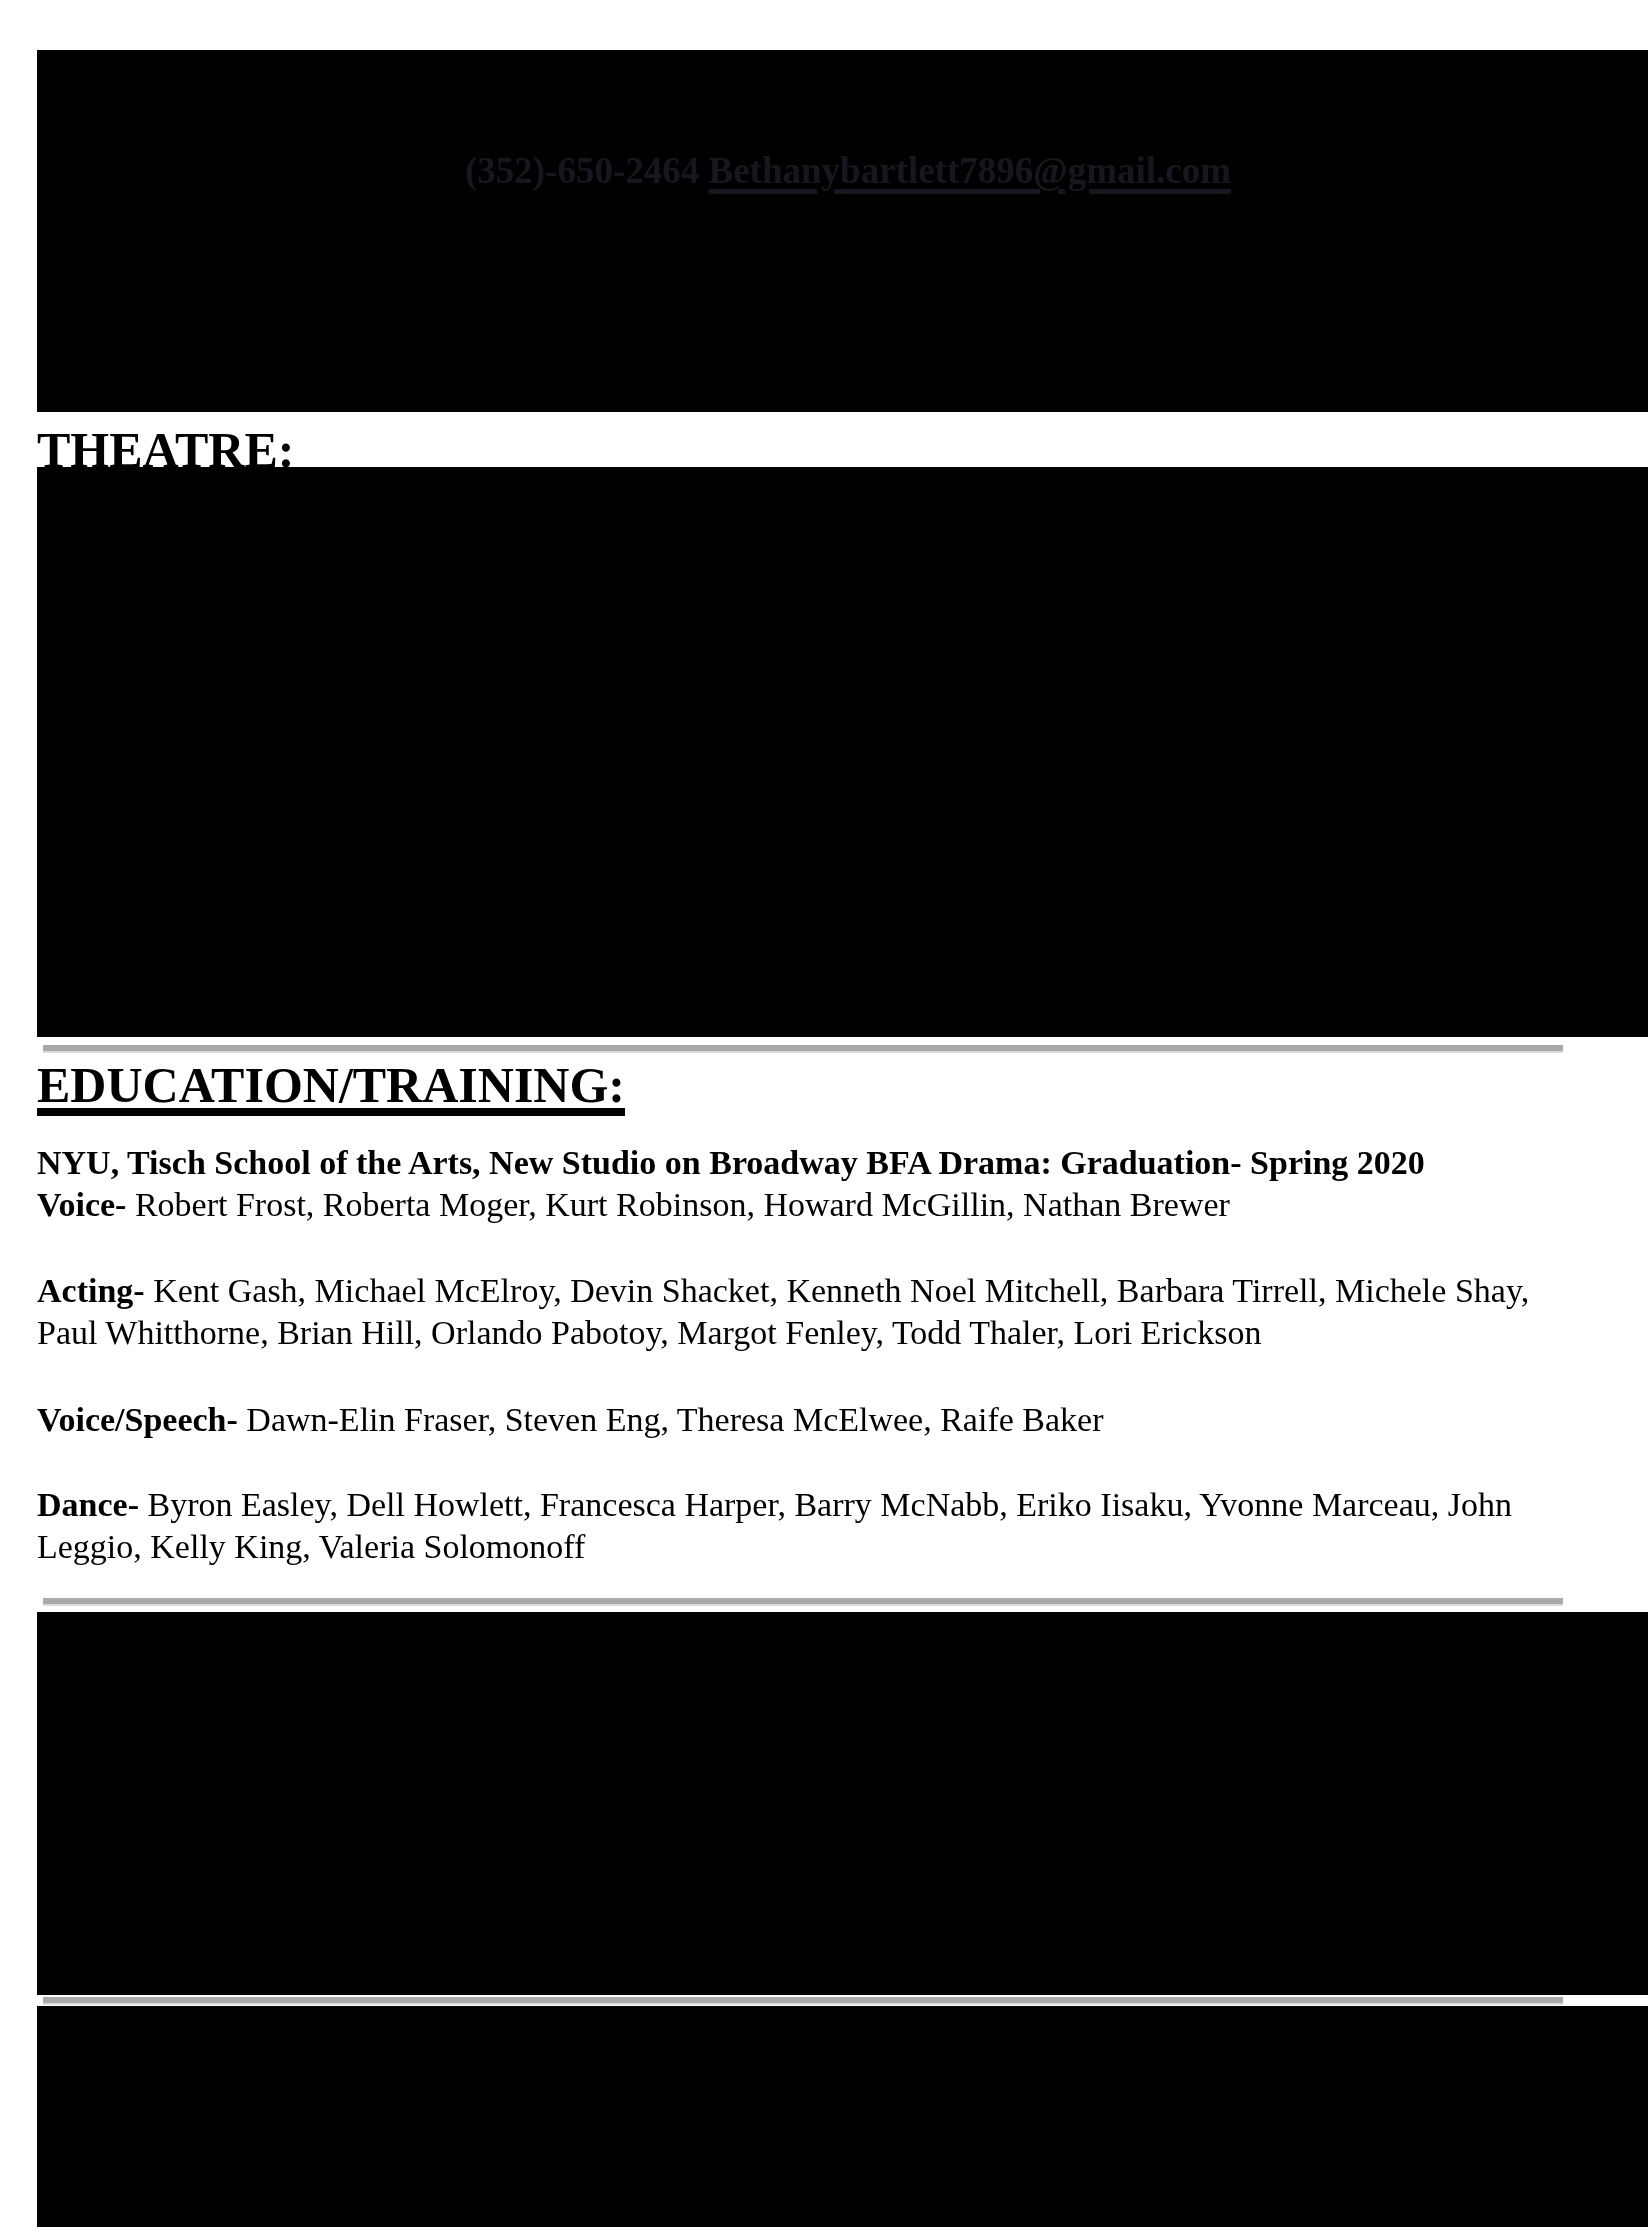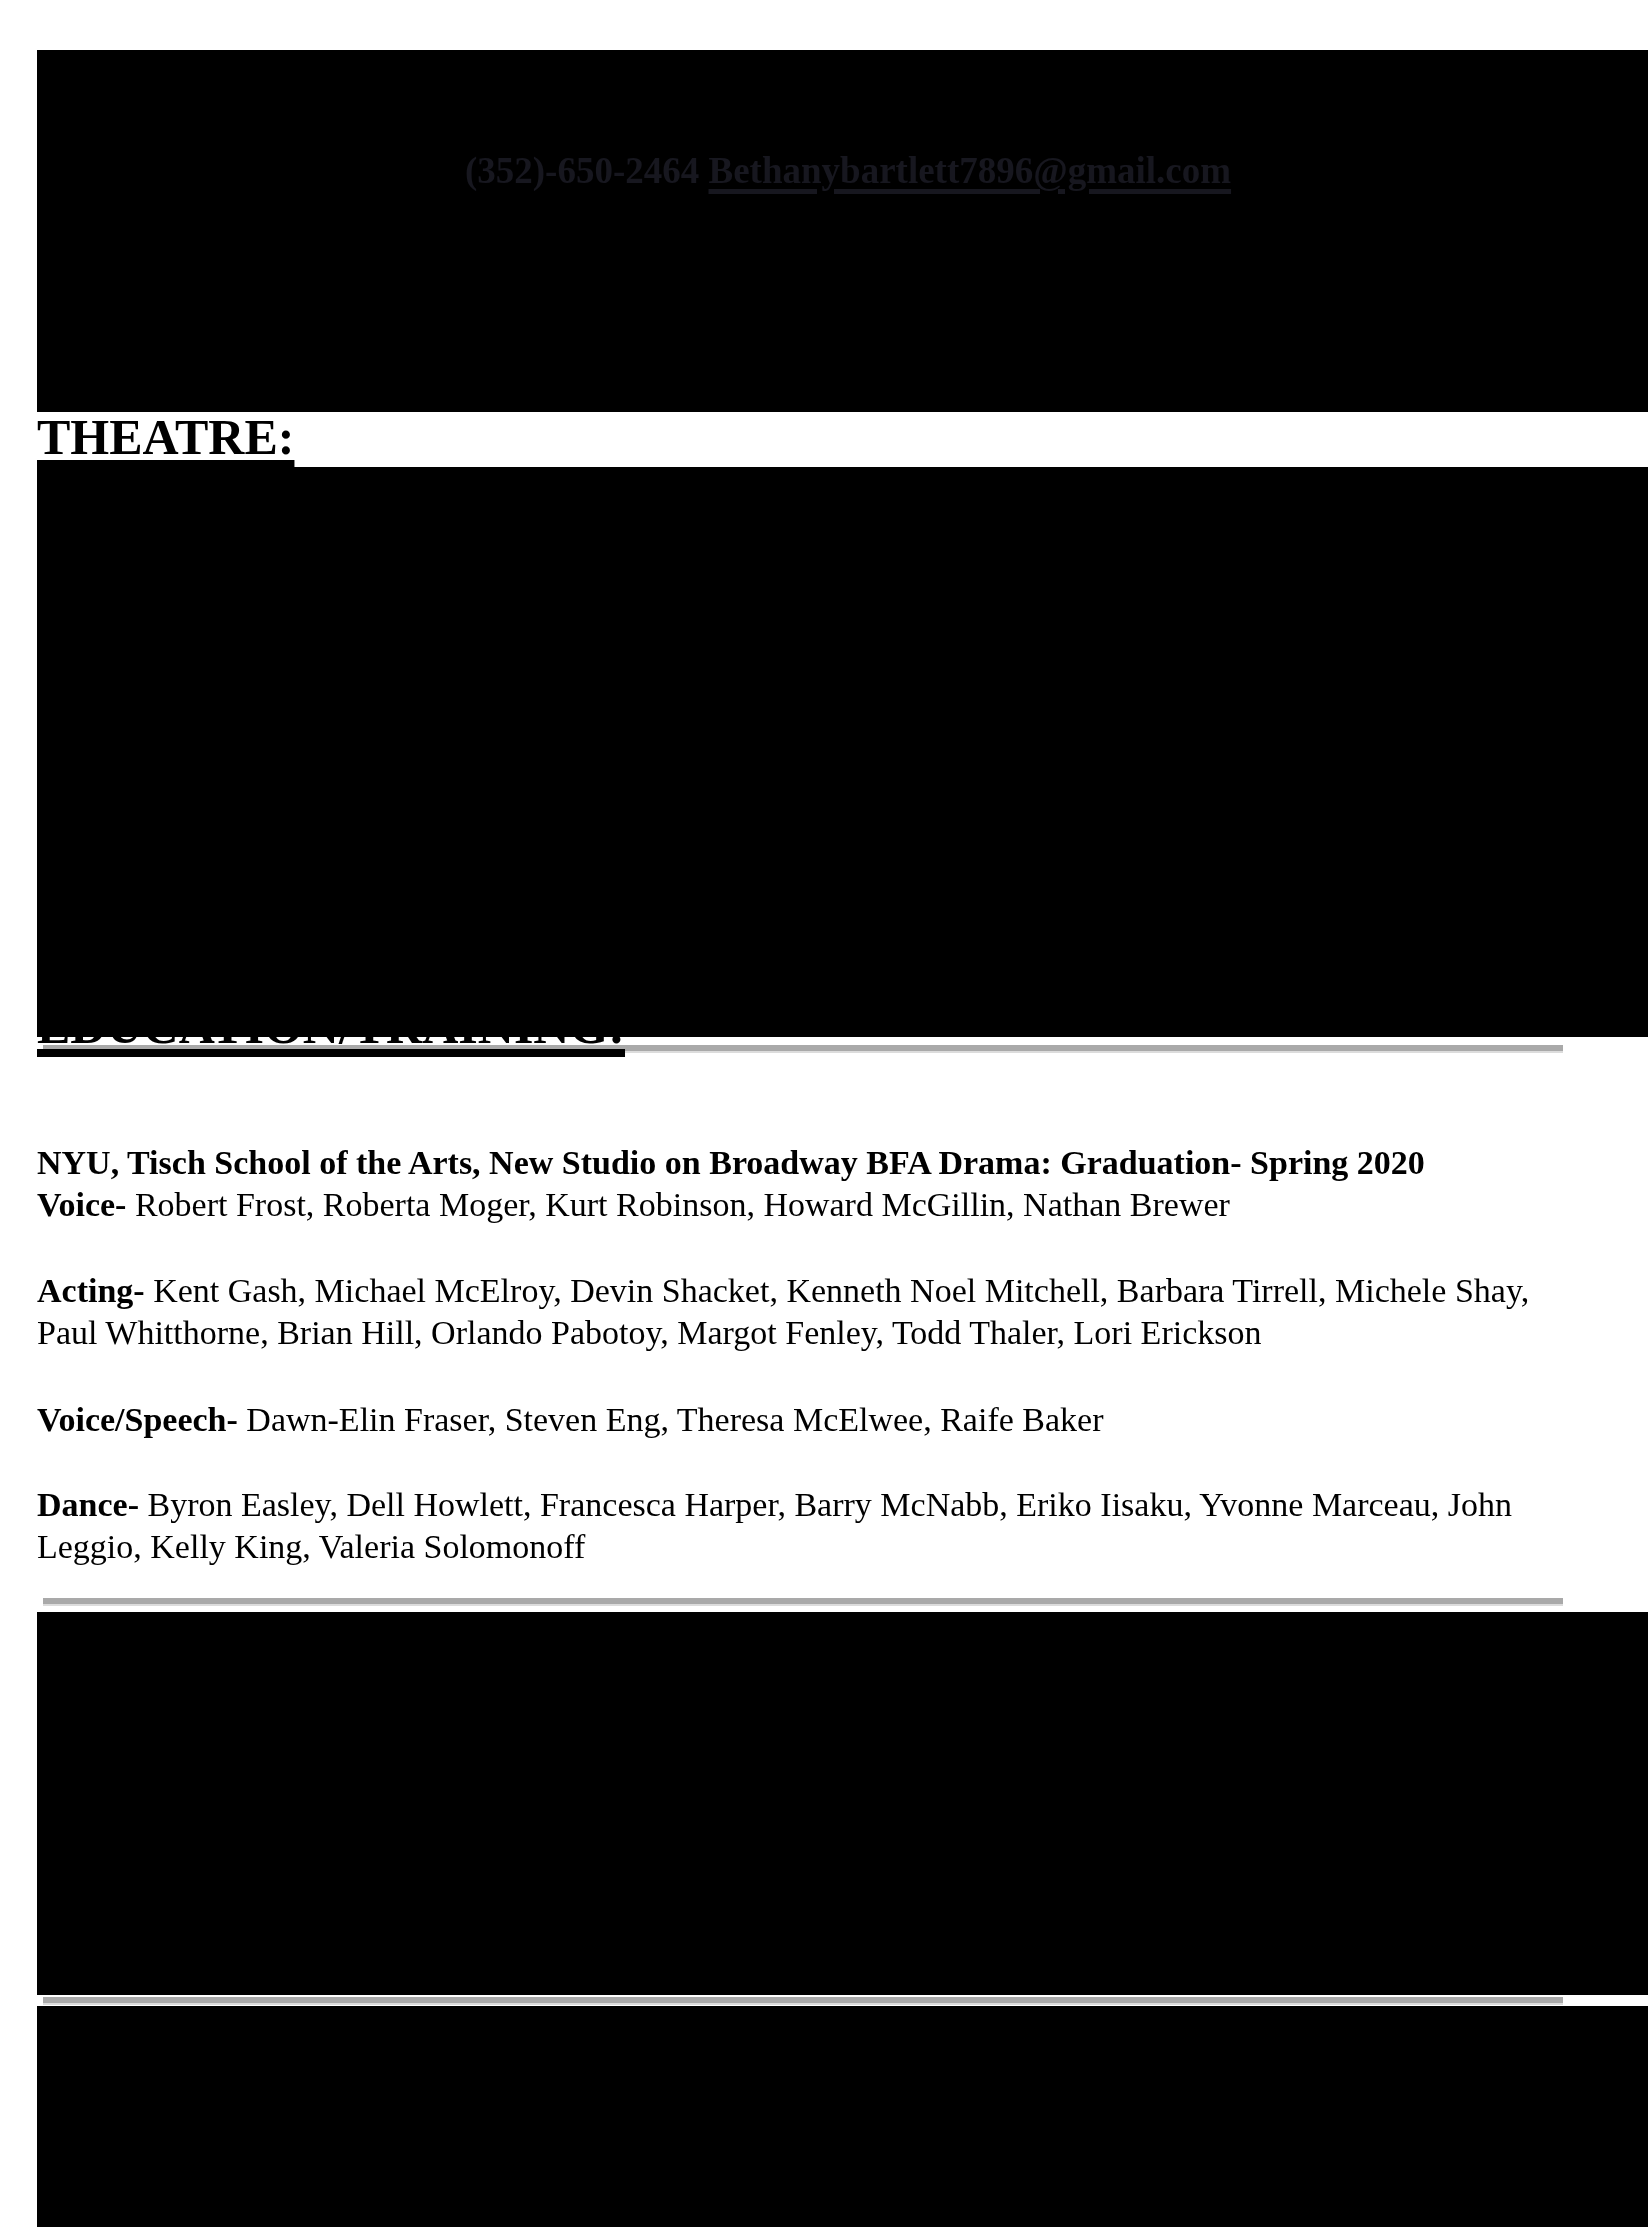--- a/index.html
+++ b/index.html
@@ -67,27 +67,27 @@
 <body>
 
 <div class="page">
 
   <div class="redact" style="top:50px;height:362px;">
     <div class="hdr-line hdr-contact">
       <span>(352)-650-2464</span><span>&nbsp;</span><span class="email">Bethanybartlett7896@gmail.com</span>
     </div>
   </div>
 
-  <div class="heading" style="top:412px;">THEATRE:</div>
+  <div class="heading" style="top:425px;">THEATRE:</div>
 
   <div class="redact" style="top:467px;height:570px;"></div>
 
   <div class="rule" style="top:1045px;"></div>
 
-  <div class="heading" style="top:1001px;">EDUCATION/TRAINING:</div>
+  <div class="heading" style="top:1060px;">EDUCATION/TRAINING:</div>
 
   <div class="para" style="top:1142px;">
     <div>
       <b>NYU, Tisch School of the Arts, New Studio on Broadway BFA Drama: Graduation- Spring 2020</b>
     </div>
     <div>
       <b>Voice-</b><span> Robert Frost, Roberta Moger, Kurt Robinson, Howard McGillin, Nathan Brewer</span>
     </div>
   </div>
 

